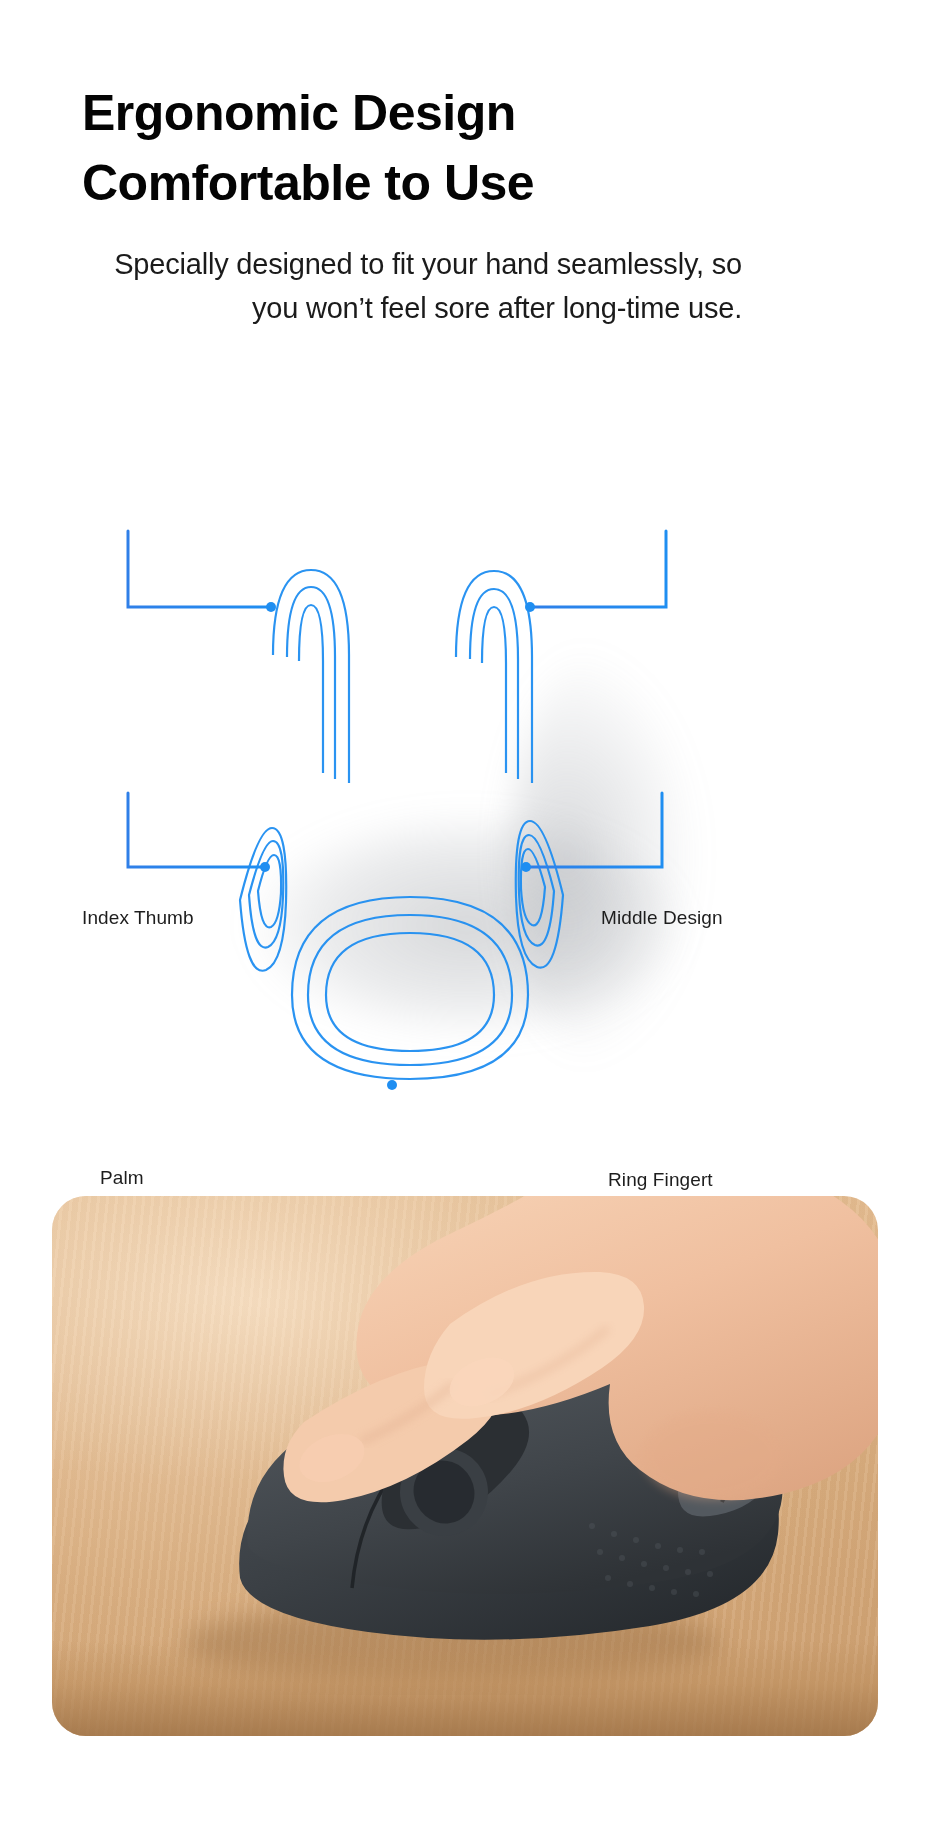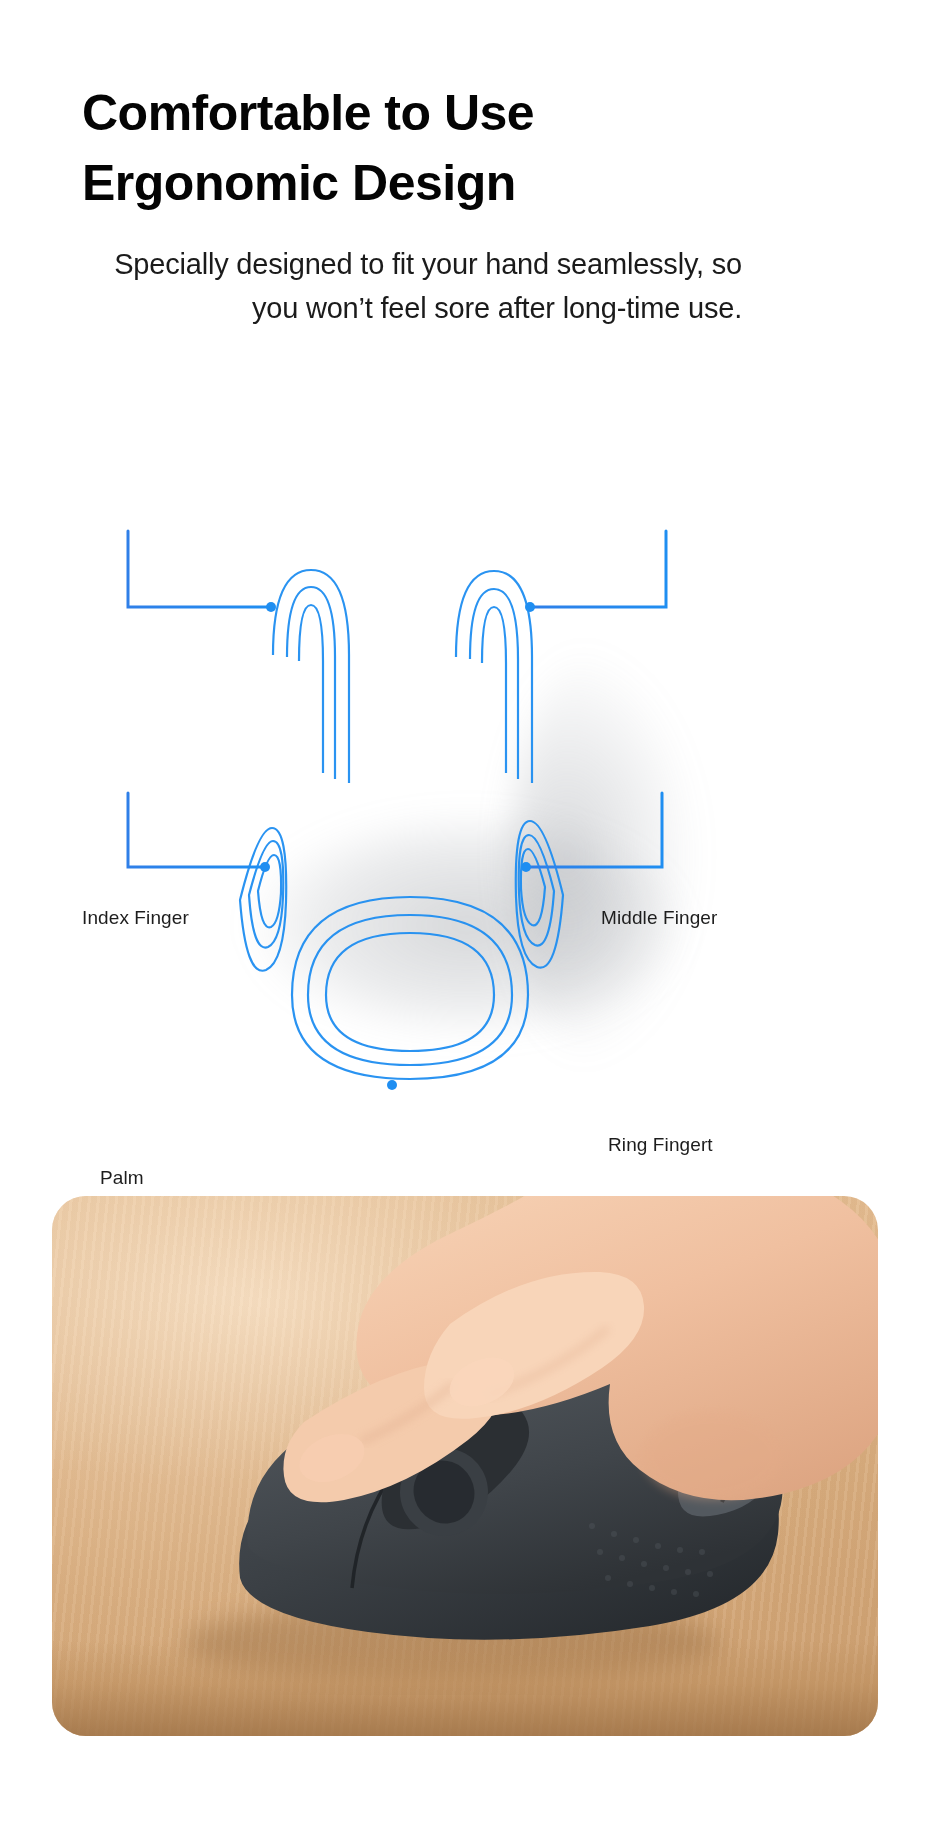--- a/index.html
+++ b/index.html
@@ -231,21 +231,21 @@
     font-size: 19px;
     line-height: 24px;
     font-weight: 400;
     color: #1d1d1d;
     white-space: nowrap;
     letter-spacing: 0.1px;
   }
   .c-index  { left: 82px;  top: 511px; }
   .c-middle { left: 601px; top: 511px; }
   .c-thumb  { left: 100px; top: 771px; }
-  .c-ring   { left: 608px; top: 738px; }
+  .c-ring   { left: 608px; top: 773px; }
   .c-palm   { left: 370px; top: 1122px; }
 
   
   .photo-card {
     position: absolute;
     left: 52px;
     top: 1196px;
     width: 826px;
     height: 540px;
     border-radius: 34px;
@@ -266,22 +266,22 @@
     left: 0; right: 0; bottom: 0;
     height: 96px;
     background: linear-gradient(180deg, rgba(196,150,101,0.0) 0%, rgba(188,142,93,0.55) 45%, rgba(160,116,72,0.85) 100%);
   }
   .photo-svg { position: absolute; inset: 0; }
 </style>
 </head>
 <body>
 
 <div class="header">
+  <h1 class="headline">Ergonomic Design</h1>
   <h1 class="headline">Comfortable to Use</h1>
-  <h1 class="headline">Ergonomic Design</h1>
   <p class="subcopy">Specially designed to fit your hand seamlessly, so you won’t feel sore after long-time use.</p>
 </div>
 
 <div class="diagram">
 
   <div class="mouse-shadow"></div>
   <div class="mouse-shadow-r"></div>
 
 
   <svg class="contours" viewBox="0 0 930 770">
@@ -331,22 +331,22 @@
     </g>
     <g fill="#1f8ef1">
       <circle cx="271" cy="212" r="5"></circle>
       <circle cx="530" cy="212" r="5"></circle>
       <circle cx="265" cy="472" r="5"></circle>
       <circle cx="526" cy="472" r="5"></circle>
       <circle cx="392" cy="690" r="5"></circle>
     </g>
   </svg>
 
-  <div class="callout c-index">Index Finger</div>
-  <div class="callout c-middle">Middle Finger</div>
+  <div class="callout c-index">Index Thumb</div>
+  <div class="callout c-middle">Middle Design</div>
   <div class="callout c-thumb">Palm</div>
   <div class="callout c-ring">Ring Fingert</div>
   <div class="callout c-palm">Palm</div>
 </div>
 
 <div class="photo-card">
   <div class="desk-grain"></div>
 
   <svg class="photo-svg" viewBox="0 0 826 540">
     <defs>

